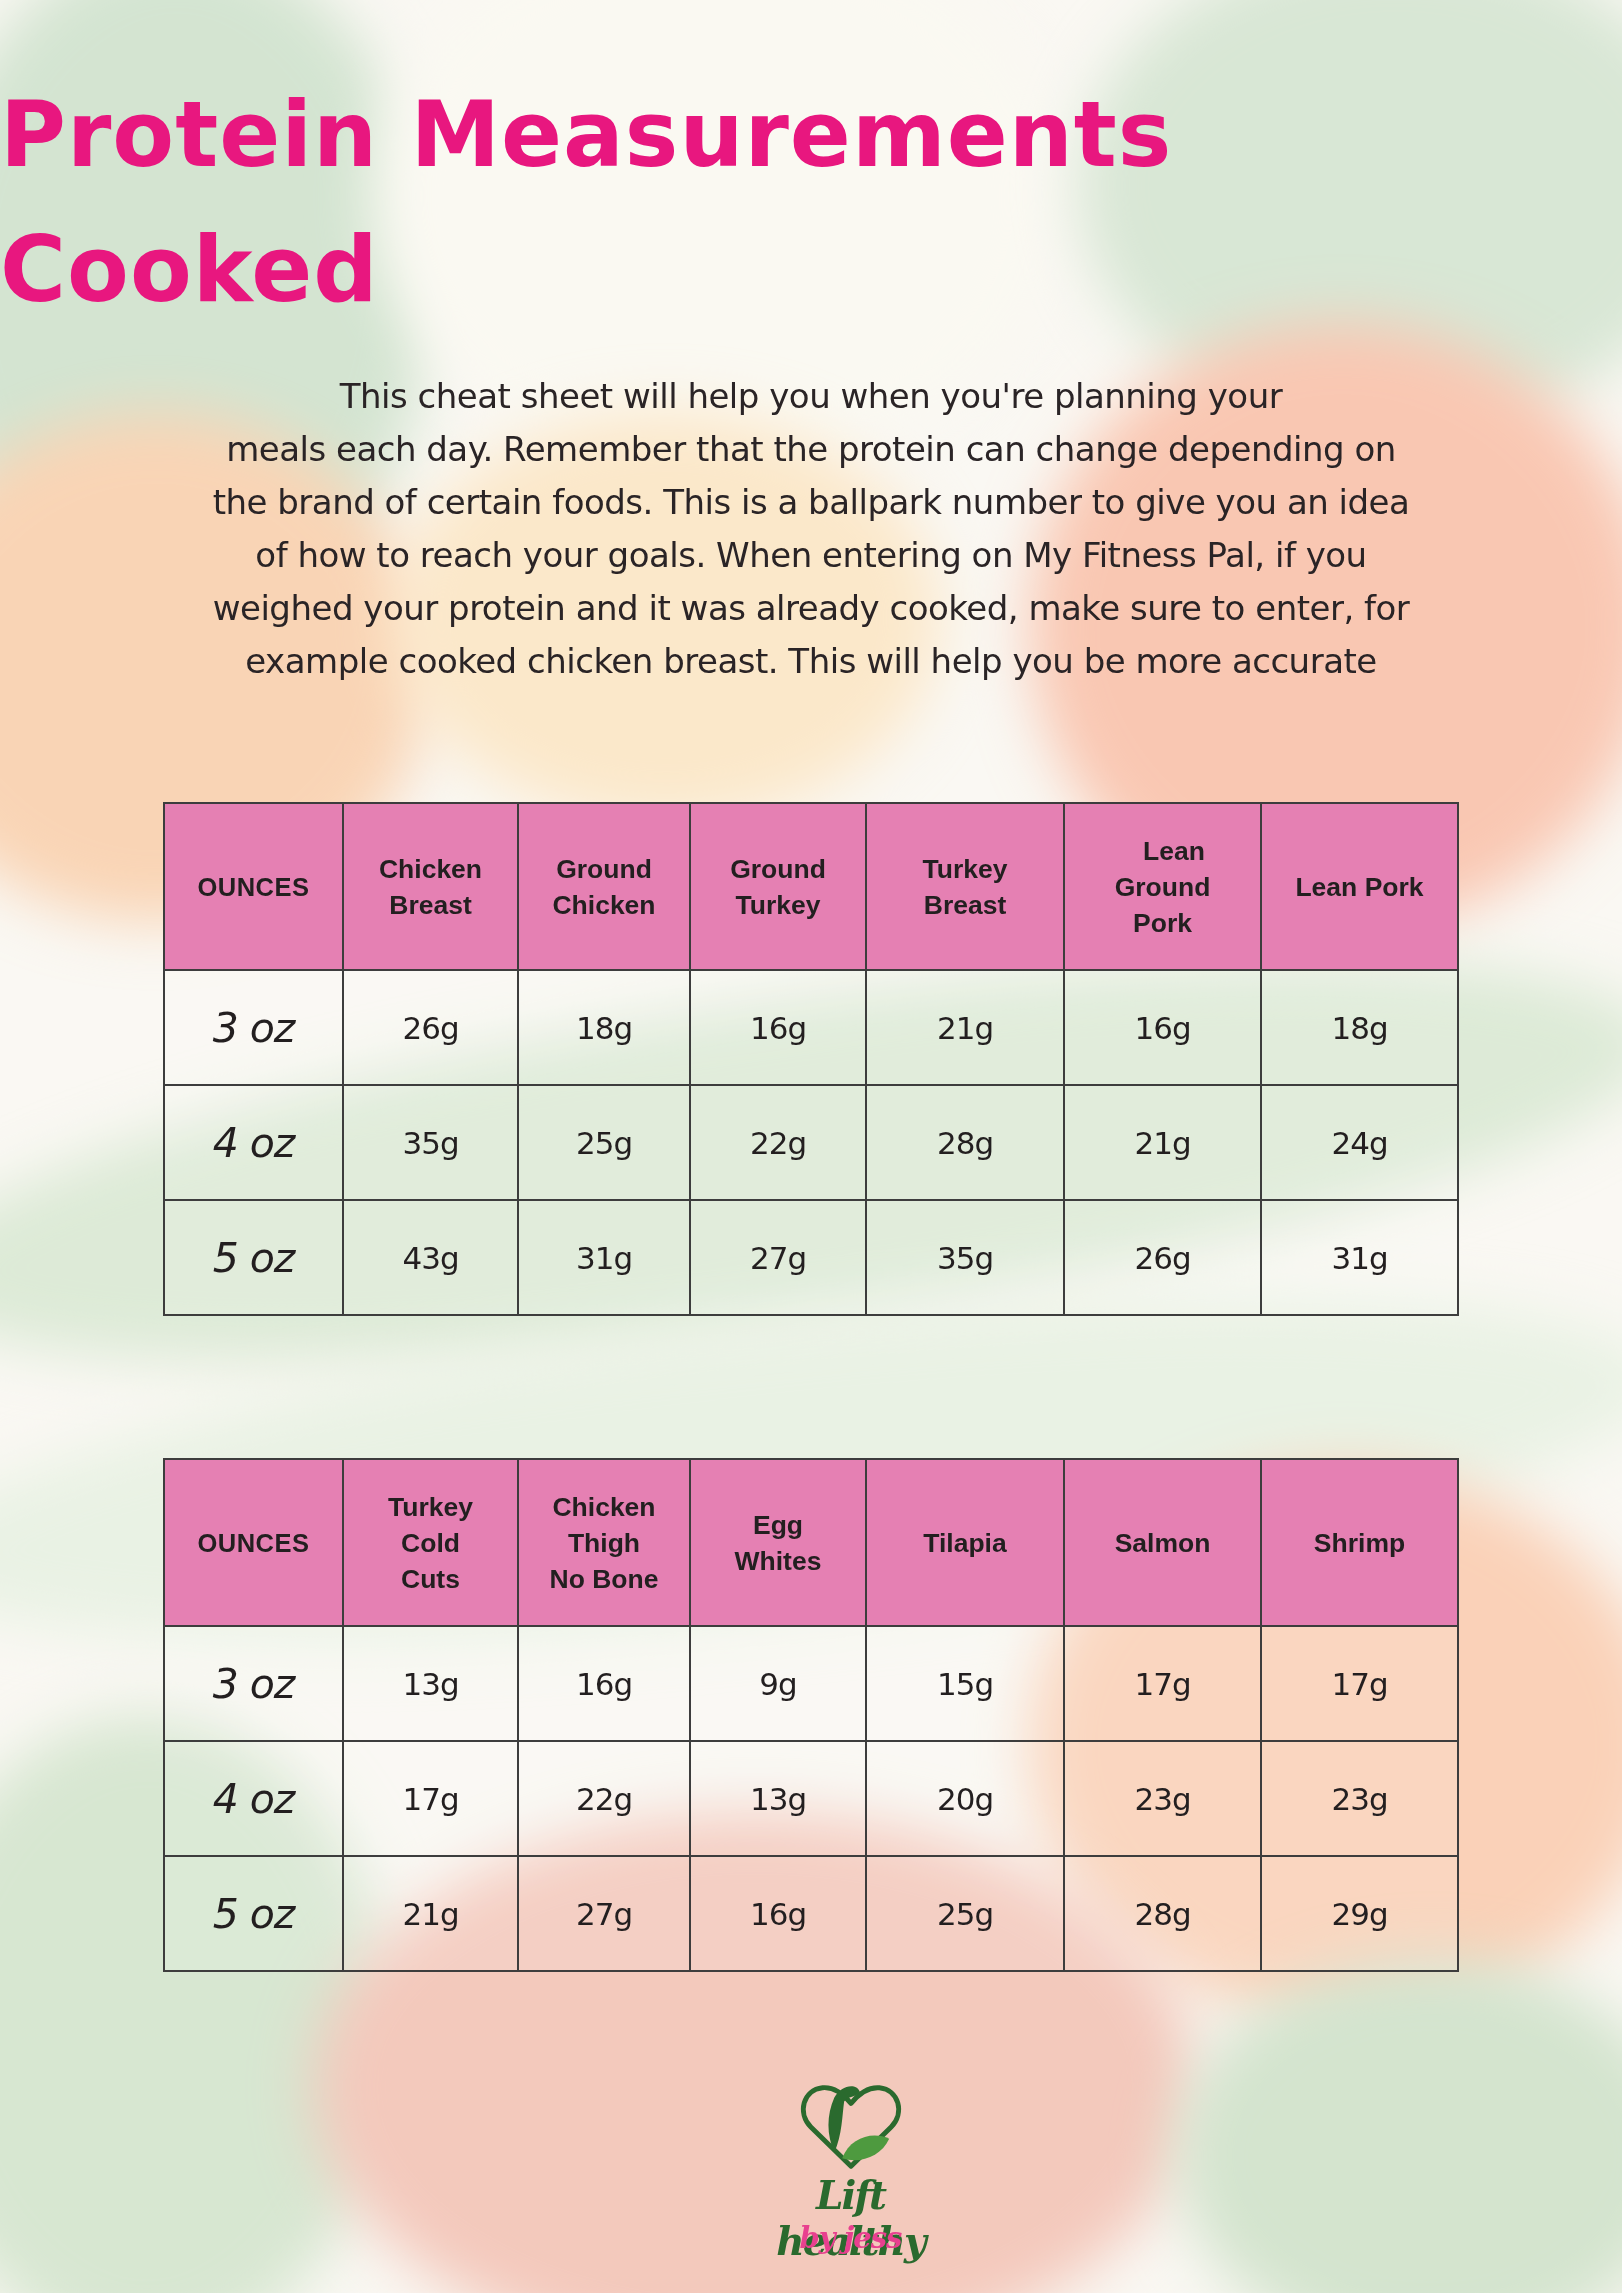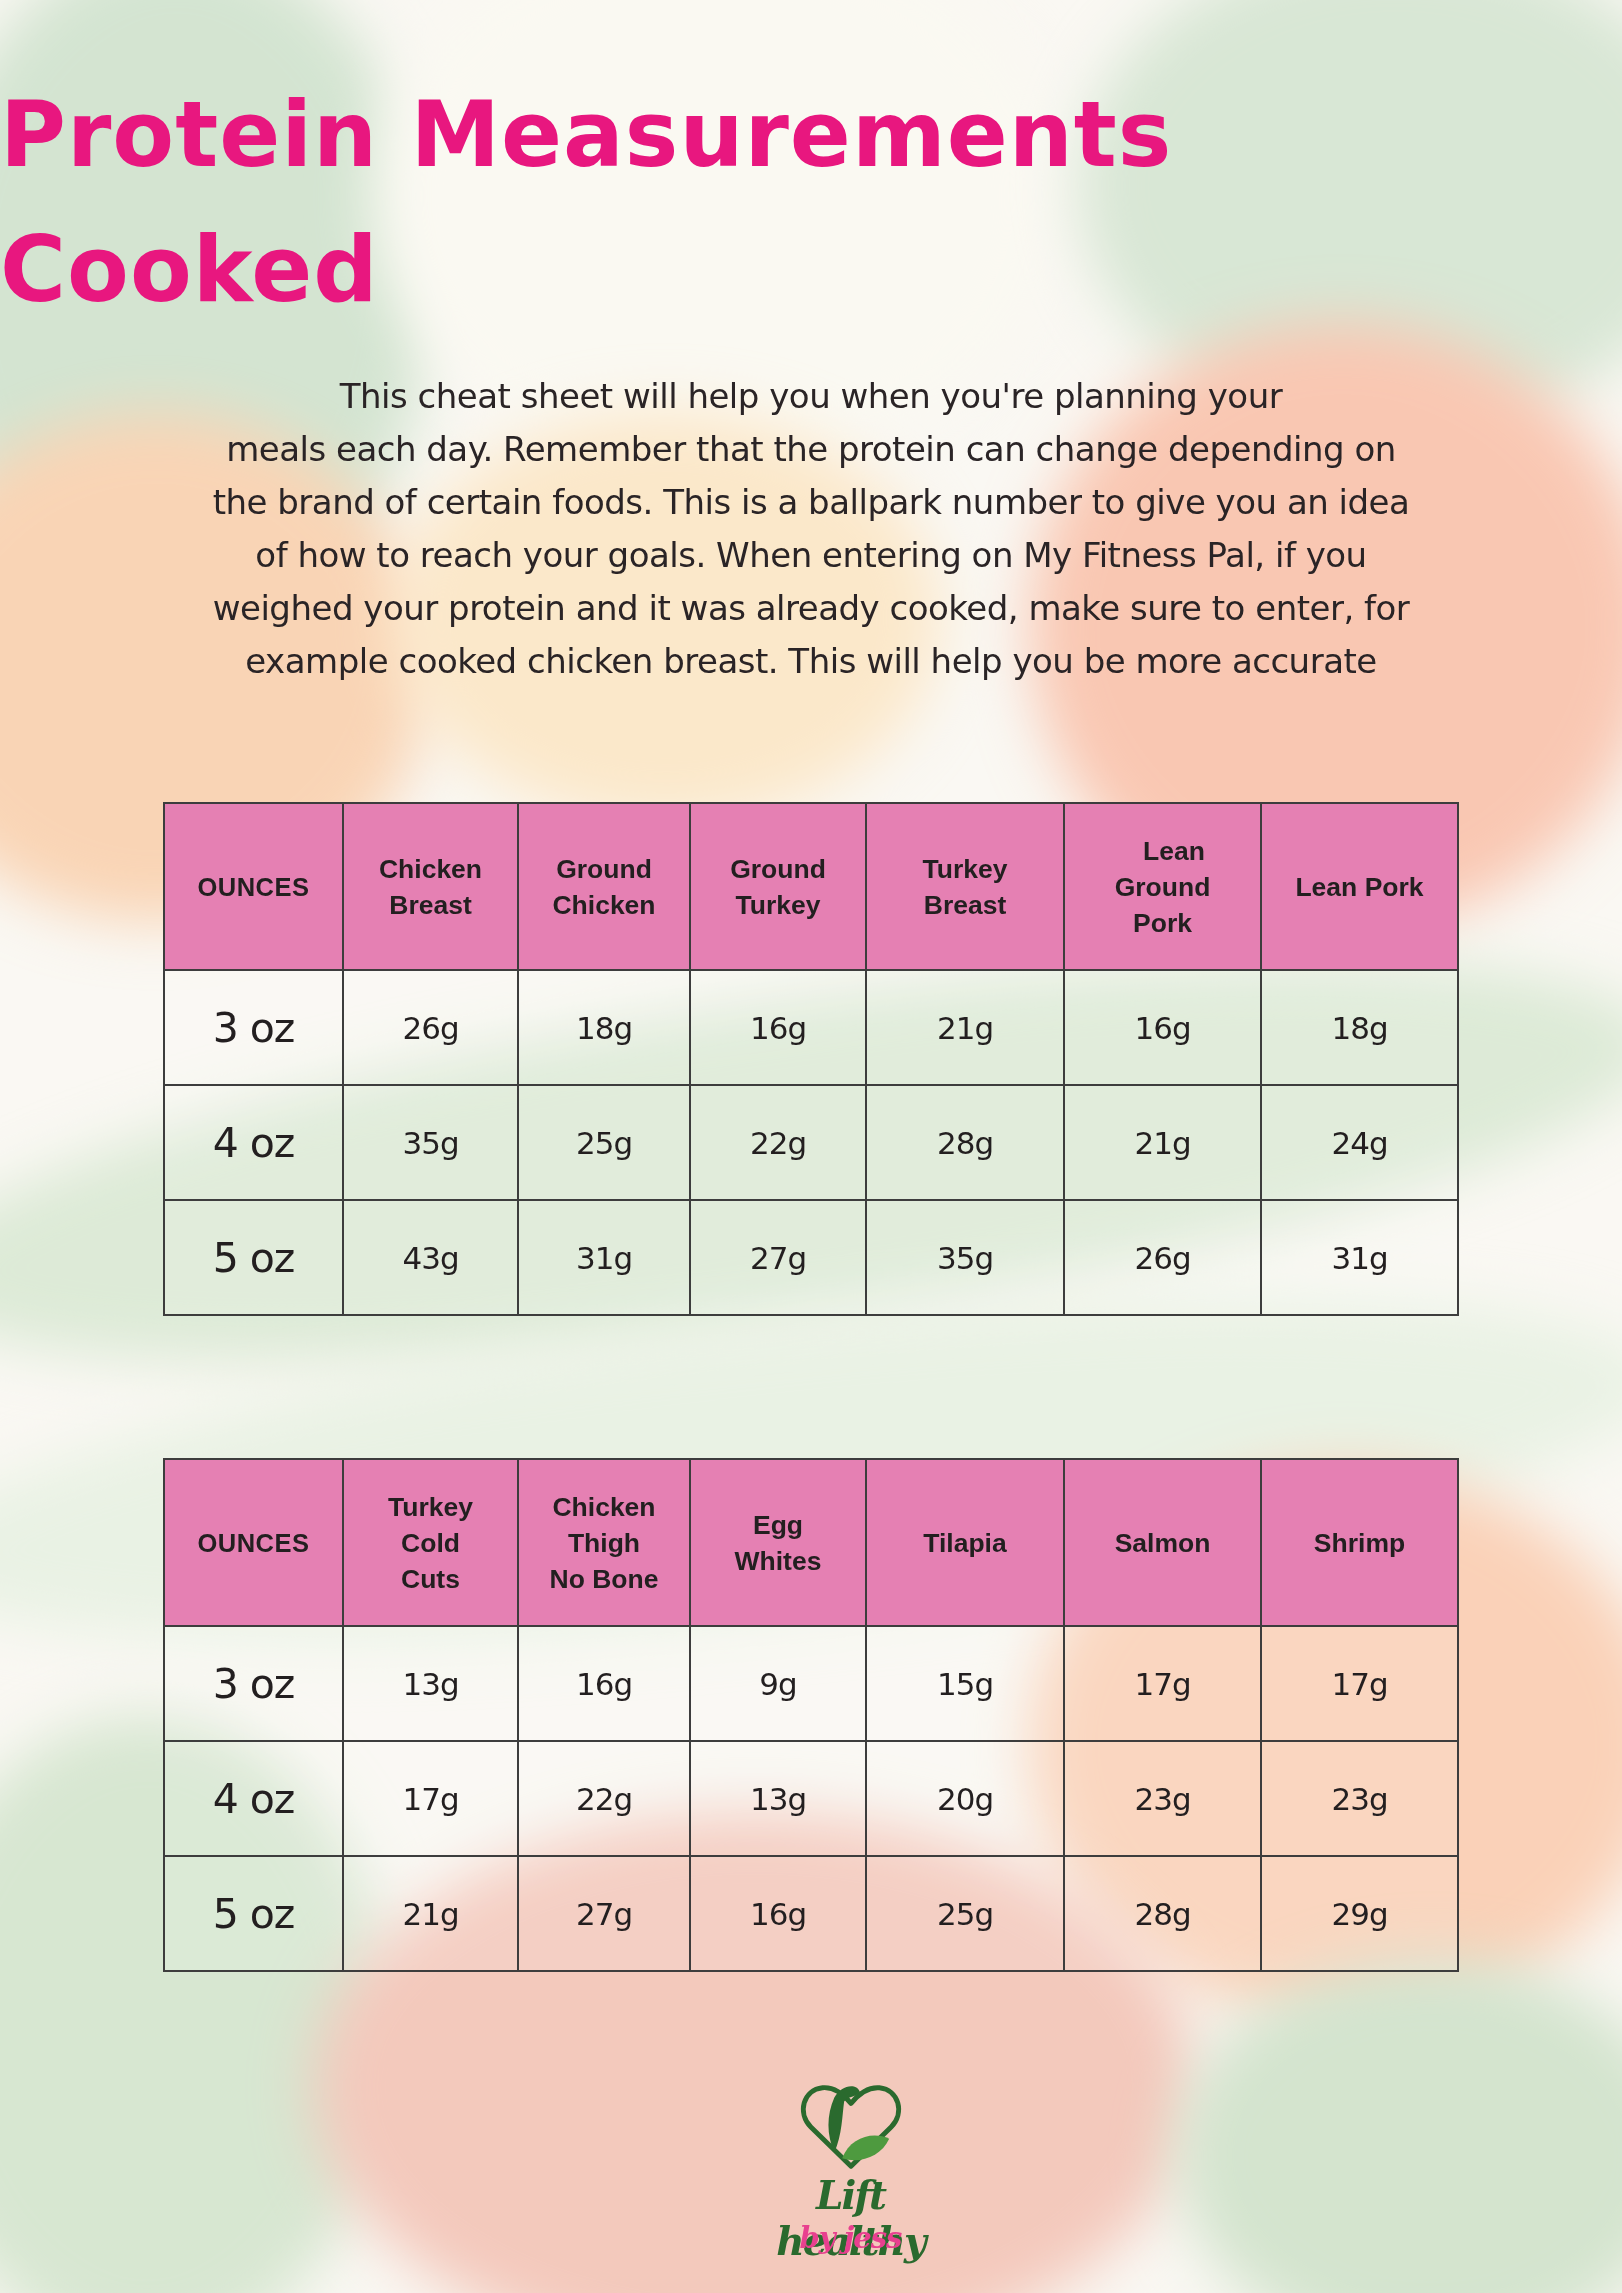--- a/index.html
+++ b/index.html
@@ -37,21 +37,21 @@
   table.protein th {
     background: #e580b3; height: 165px; color: #231f20;
     font-family: "Liberation Sans", sans-serif; font-weight: bold;
     font-size: 26.5px; line-height: 36px;
   }
   table.protein th.ounces { font-size: 25.5px; letter-spacing: 0.5px; }
   table.protein td {
     height: 113px; color: #231f20; background: rgba(255,255,255,0.12);
     font-family: "DejaVu Sans", sans-serif; font-size: 31px; letter-spacing: -1px;
   }
-  table.protein td.oz { font-size: 41px; letter-spacing: -1px; }
+  table.protein td.oz { font-size: 41px; letter-spacing: -1px; font-style: italic; }
   .t1 { top: 802px; }
   .t2 { top: 1458px; }
 
   .logo { position: absolute; left: 738px; top: 2076px; width: 225px; height: 186px; }
   .logo .brand {
     position: absolute; left: 0; width: 225px; top: 96px; text-align: center;
     font-family: "DejaVu Serif", serif; font-style: italic; font-weight: bold;
     color: #2a6a2e; font-size: 39px; letter-spacing: -2px;
   }
   .logo .by {

